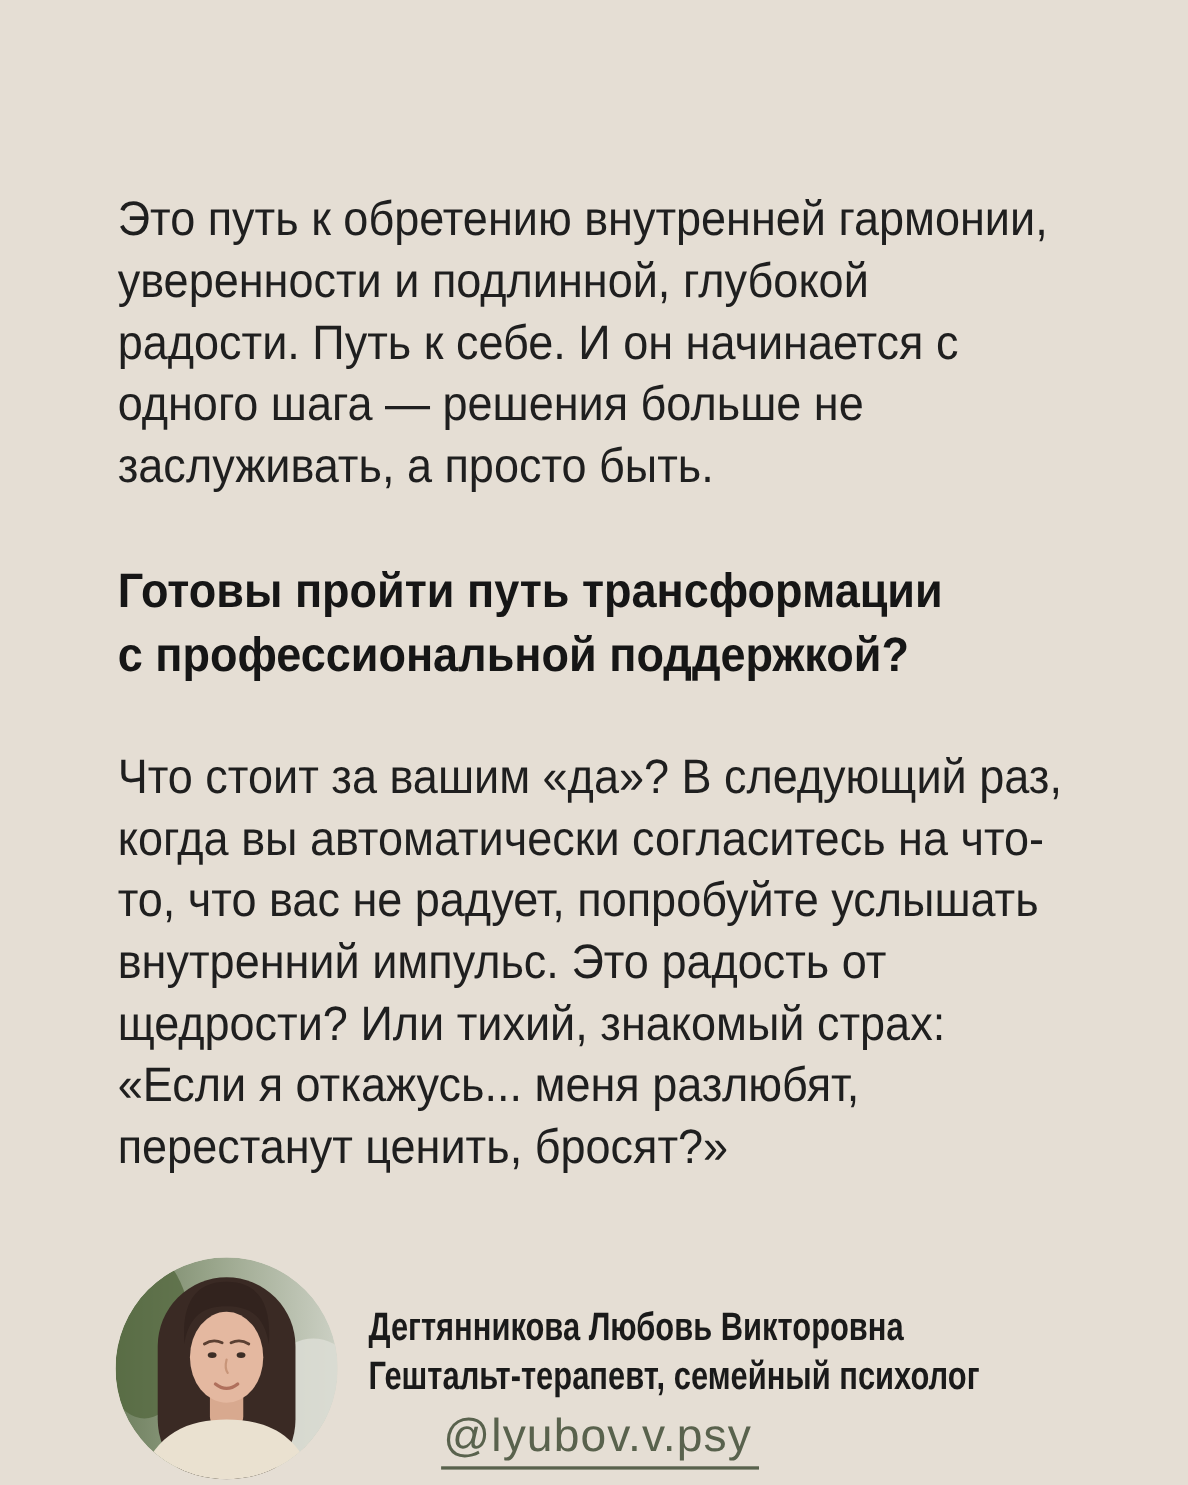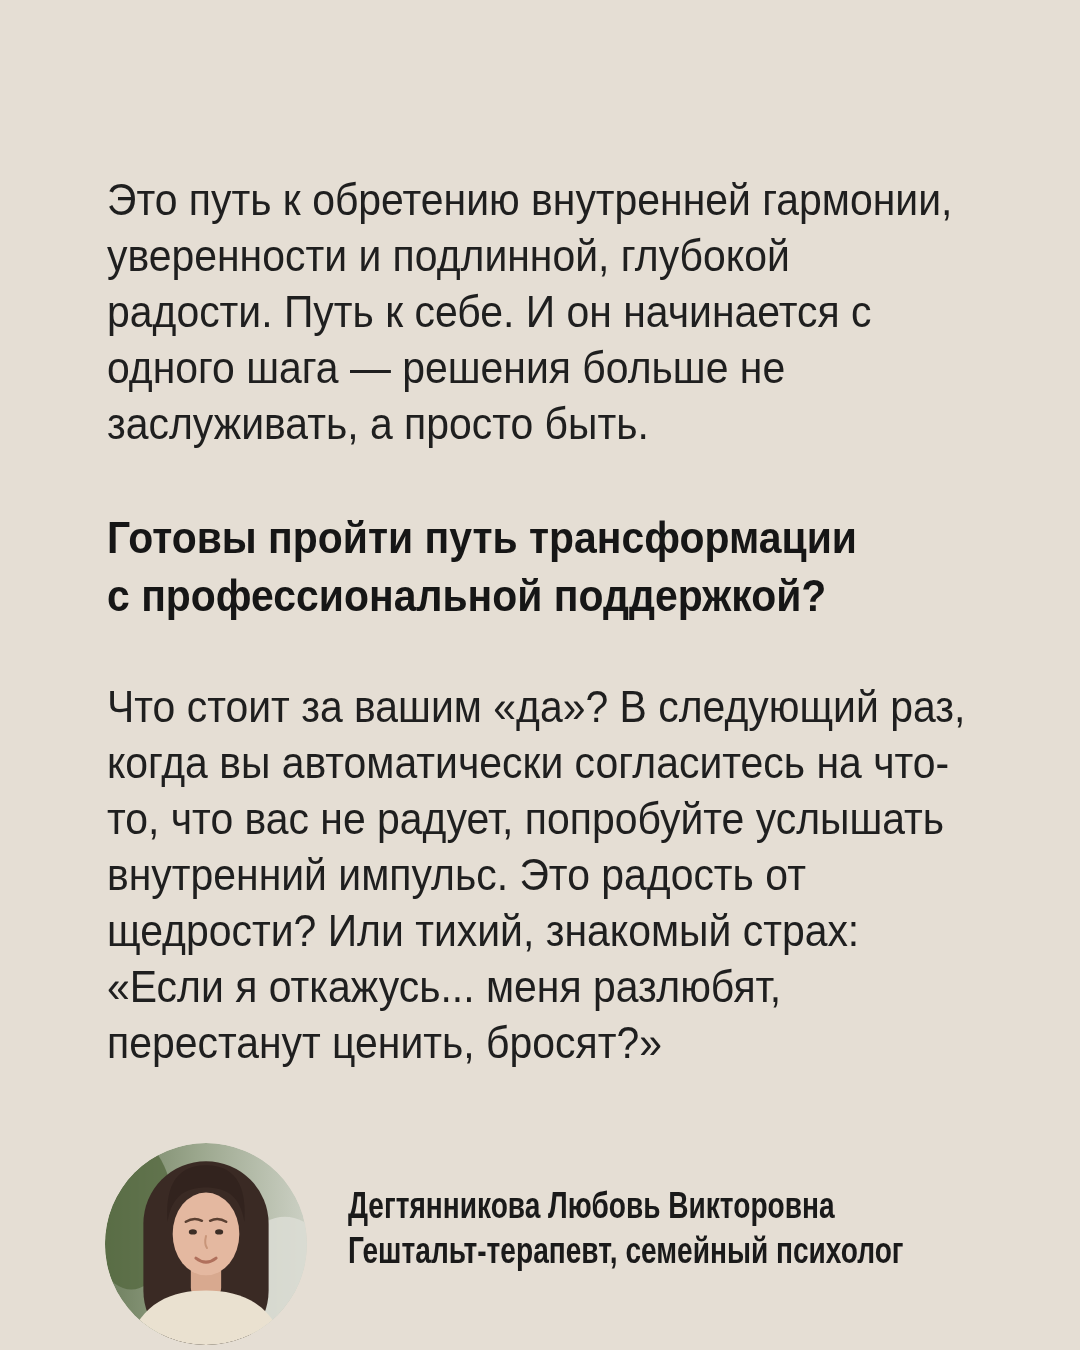--- a/index.html
+++ b/index.html
@@ -39,21 +39,21 @@
     line-height: 58px;
     font-weight: 700;
     color: #161616;
     margin: 57px 0 54px 0;
   }
   .footer {
     position: absolute;
     left: 105px;
     top: 1143px;
     display: flex;
-    gap: 41px;
+    gap: 28px;
   }
   .avatar {
     flex: none;
     width: 202px;
     height: 202px;
     border-radius: 50%;
     overflow: hidden;
   }
   .avatar svg { display: block; }
   .author-info {
@@ -151,16 +151,19 @@
           <path d="M90 114 q 10 8 20 0" stroke="#b0705c" stroke-width="3" fill="none" stroke-linecap="round"></path>
         </g>
       </svg>
     </div>
 
     <div class="author-info">
       <div class="author-scale">
         <div class="author-name">Дегтянникова Любовь Викторовна</div>
         <div class="author-title">Гештальт-терапевт, семейный психолог</div>
       </div>
+      <div class="handle-row">
+        <span class="handle">@lyubov.v.psy</span>
+      </div>
     </div>
 
   </div>
 </div>
 
 </body></html>

